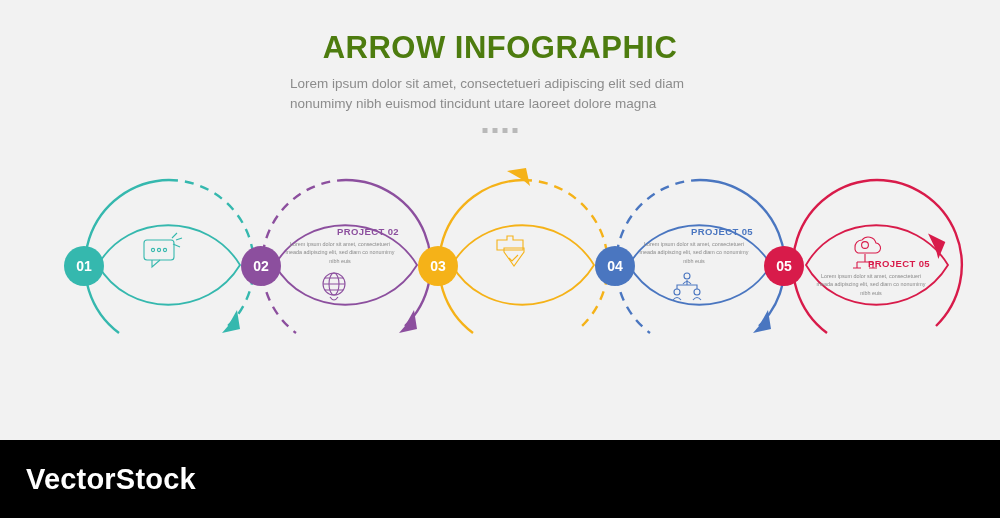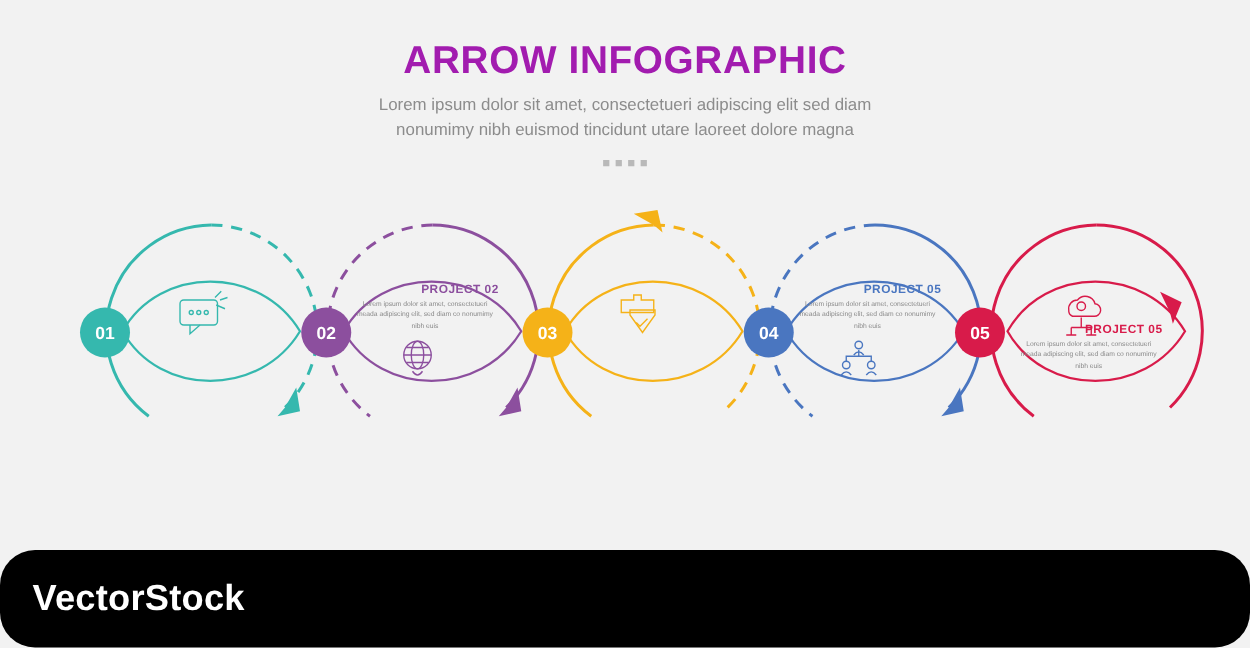--- a/index.html
+++ b/index.html
@@ -4,39 +4,39 @@
 <style>
   html,body{margin:0;padding:0;}
   body{
     width:1000px;height:518px;overflow:hidden;
     background:#f2f2f2;
     font-family:"Liberation Sans", sans-serif;
   }
   .stage{position:relative;width:1000px;height:440px;background:#f2f2f2;}
   .title{
     position:absolute;left:0;right:0;top:30px;text-align:center;
-    font-size:31px;font-weight:bold;color:#a21caf;letter-spacing:.5px;
+    font-size:31px;font-weight:bold;color:#4d7c0f;letter-spacing:.5px;
   }
   .subtitle{
     position:absolute;left:50%;transform:translateX(-50%);top:74px;width:420px;
-    text-align:center;font-size:13.5px;line-height:1.45;color:#8c8c8c;
+    font-size:13.5px;line-height:1.45;color:#8c8c8c;
   }
   .dots{position:absolute;left:50%;transform:translateX(-50%);top:128px;
     display:flex;gap:5px;}
   .dots i{display:block;width:5px;height:5px;background:#b9b9b9;}
   .diagram{position:absolute;left:0;top:150px;width:1000px;height:230px;}
   .node-label{
     position:absolute;text-align:center;pointer-events:none;
   }
   .node-label .ttl{font-size:9.5px;font-weight:bold;letter-spacing:.4px;text-align:right;}
   .node-label .desc{font-size:5.4px;line-height:1.55;color:#8a8a8a;margin-top:3px;}
   .badge-text{font-size:14px;font-weight:bold;fill:#ffffff;}
   .footer{
     position:absolute;left:0;top:440px;width:1000px;height:78px;background:#000;
-    display:flex;align-items:center;justify-content:space-between;border-radius:28px;
+    display:flex;align-items:center;justify-content:space-between;
   }
   .brand{color:#fff;font-size:29px;font-weight:bold;padding-left:26px;letter-spacing:.2px;}
   .vsid{color:#fff;font-size:21px;padding-right:26px;}
 </style>
 </head>
 <body>
 
 <div class="stage">
 
   <div class="title">ARROW INFOGRAPHIC</div>

